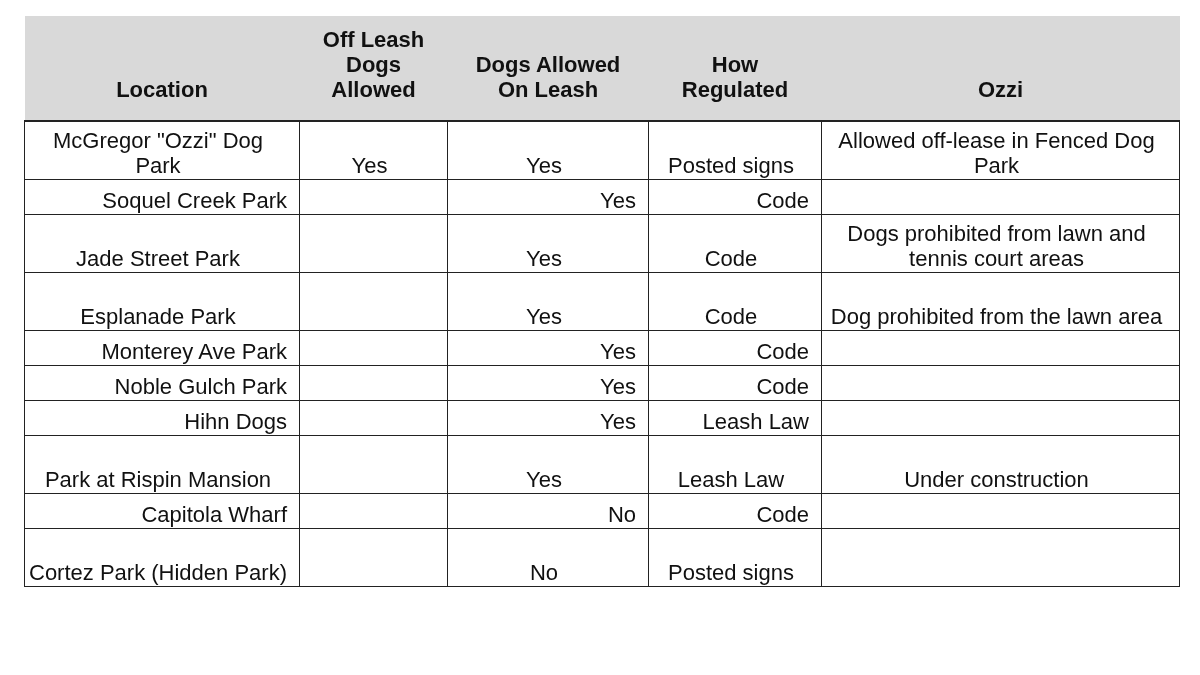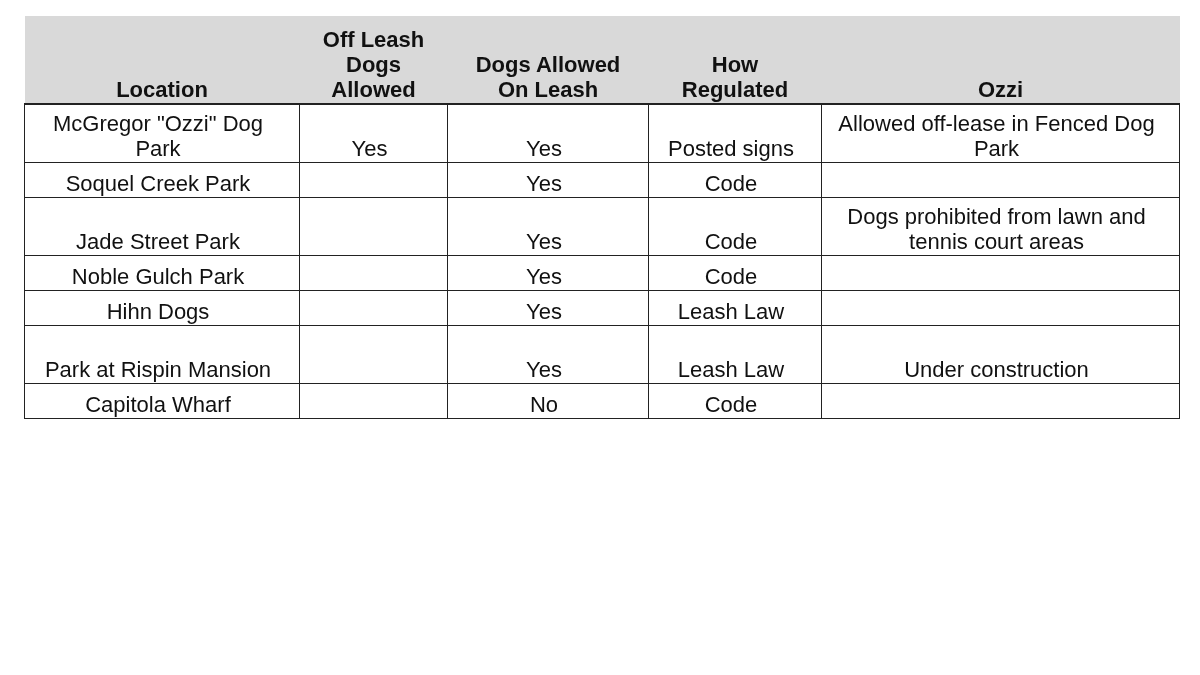--- a/index.html
+++ b/index.html
@@ -29,32 +29,32 @@
   .doc-table col.c1 { width: 148px; }
   .doc-table col.c2 { width: 201px; }
   .doc-table col.c3 { width: 173px; }
   .doc-table col.c4 { width: 358px; }
 
   .doc-table thead th {
     background: #d9d9d9;
     font-weight: bold;
     text-align: center;
     vertical-align: bottom;
-    padding: 0 4px 1px 4px;
+    padding: 0 4px 18px 4px;
     height: 86px;
     border: none;
     border-bottom: 2px solid #222222;
   }
   .doc-table tbody td {
     border: 1.5px solid #222222;
     text-align: center;
     vertical-align: bottom;
     padding: 0 12px 1px 4px;
   }
-  .doc-table tbody tr.h1 td { height: 33px; }
+  .doc-table tbody tr.h1 td { height: 33px; text-align: right; }
   .doc-table tbody tr.h2 td { height: 56px; }
 </style>
 </head>
 <body>
 
 <table class="doc-table">
   <colgroup>
     <col class="c0">
       <col class="c1">
       <col class="c2">
@@ -99,20 +99,34 @@
       <td>Code</td>
       <td></td>
     </tr>
     <tr class="h2">
       <td>Jade Street Park</td>
       <td></td>
       <td>Yes</td>
       <td>Code</td>
       <td>Dogs prohibited from lawn and tennis court areas</td>
     </tr>
+    <tr class="h2">
+      <td>Esplanade Park</td>
+      <td></td>
+      <td>Yes</td>
+      <td>Code</td>
+      <td>Dog prohibited from the lawn area</td>
+    </tr>
+    <tr class="h1">
+      <td>Monterey Ave Park</td>
+      <td></td>
+      <td>Yes</td>
+      <td>Code</td>
+      <td></td>
+    </tr>
     <tr class="h1">
       <td>Noble Gulch Park</td>
       <td></td>
       <td>Yes</td>
       <td>Code</td>
       <td></td>
     </tr>
     <tr class="h1">
       <td>Hihn Dogs</td>
       <td></td>
@@ -127,14 +141,21 @@
       <td>Leash Law</td>
       <td>Under construction</td>
     </tr>
     <tr class="h1">
       <td>Capitola Wharf</td>
       <td></td>
       <td>No</td>
       <td>Code</td>
       <td></td>
     </tr>
+    <tr class="h2">
+      <td>Cortez Park (Hidden Park)</td>
+      <td></td>
+      <td>No</td>
+      <td>Posted signs</td>
+      <td></td>
+    </tr>
   </tbody>
 </table>
 
 </body></html>

